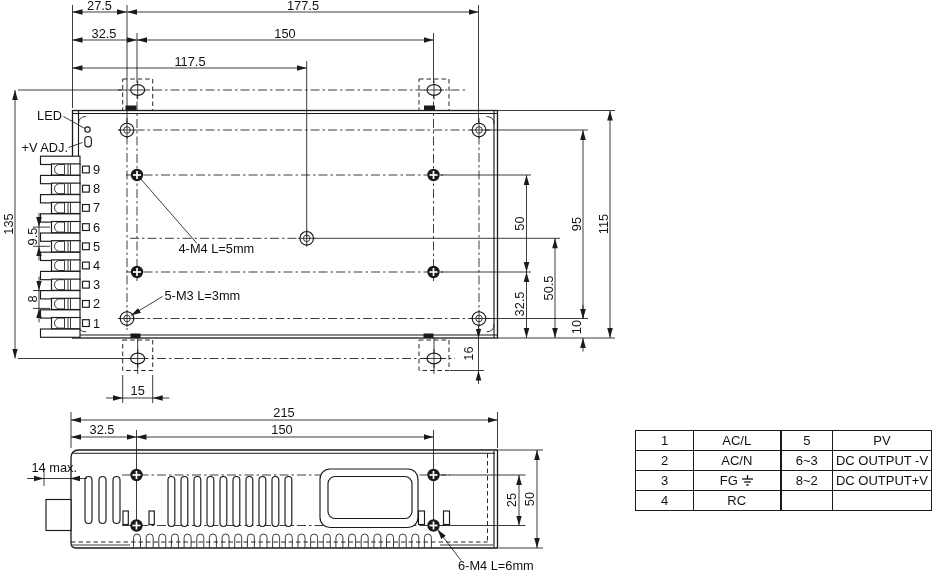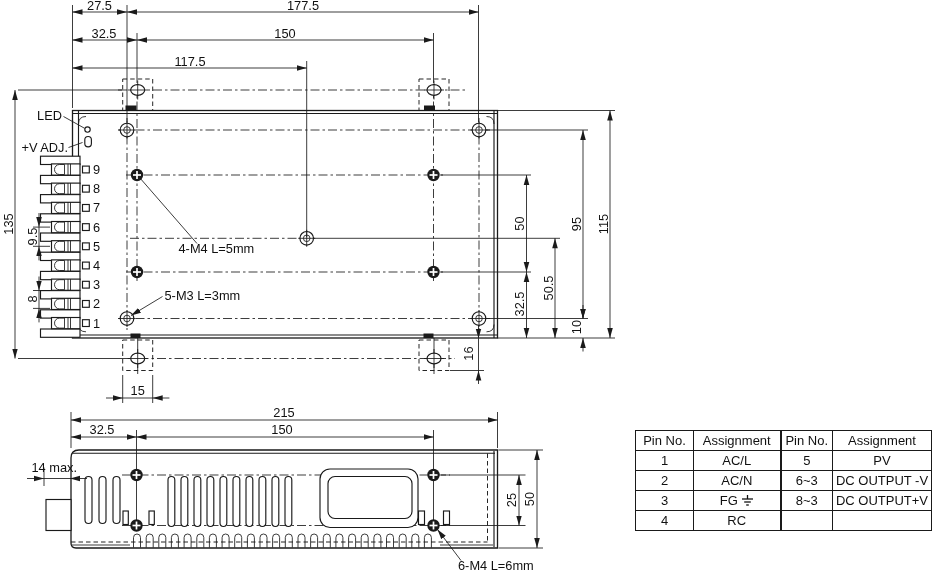--- a/index.html
+++ b/index.html
@@ -373,26 +373,20 @@
 
 <div class="tblwrap">
   <table class="pins">
     <colgroup>
           <col style="width:58px">
           <col style="width:87px">
           <col style="width:52px">
           <col style="width:99px">
         </colgroup>
     <tbody>
-          <tr>
-      <th>Pin No.</th>
-      <th>Assignment</th>
-      <th>Pin No.</th>
-      <th>Assignment</th>
-    </tr>
     <tr>
       <td>1</td>
       <td>AC/L</td>
       <td>5</td>
       <td>PV</td>
     </tr>
     <tr>
       <td>2</td>
       <td>AC/N</td>
       <td>6~3</td>
@@ -401,21 +395,21 @@
     <tr>
       <td>3</td>
       <td><span>FG</span><svg class="gicon" width="13" height="11" viewBox="0 0 13 11">
                 <g stroke="#111" stroke-width="1.3" fill="none">
                   <line x1="6.5" y1="0" x2="6.5" y2="4"></line>
                   <line x1="1" y1="4" x2="12" y2="4"></line>
                   <line x1="3.2" y1="7" x2="9.8" y2="7"></line>
                   <line x1="5.2" y1="10" x2="7.8" y2="10"></line>
                 </g>
               </svg></td>
-      <td>8~3</td>
+      <td>8~2</td>
       <td>DC OUTPUT+V</td>
     </tr>
     <tr>
       <td>4</td>
       <td>RC</td>
       <td></td>
       <td></td>
     </tr>
   </tbody>
       </table>

